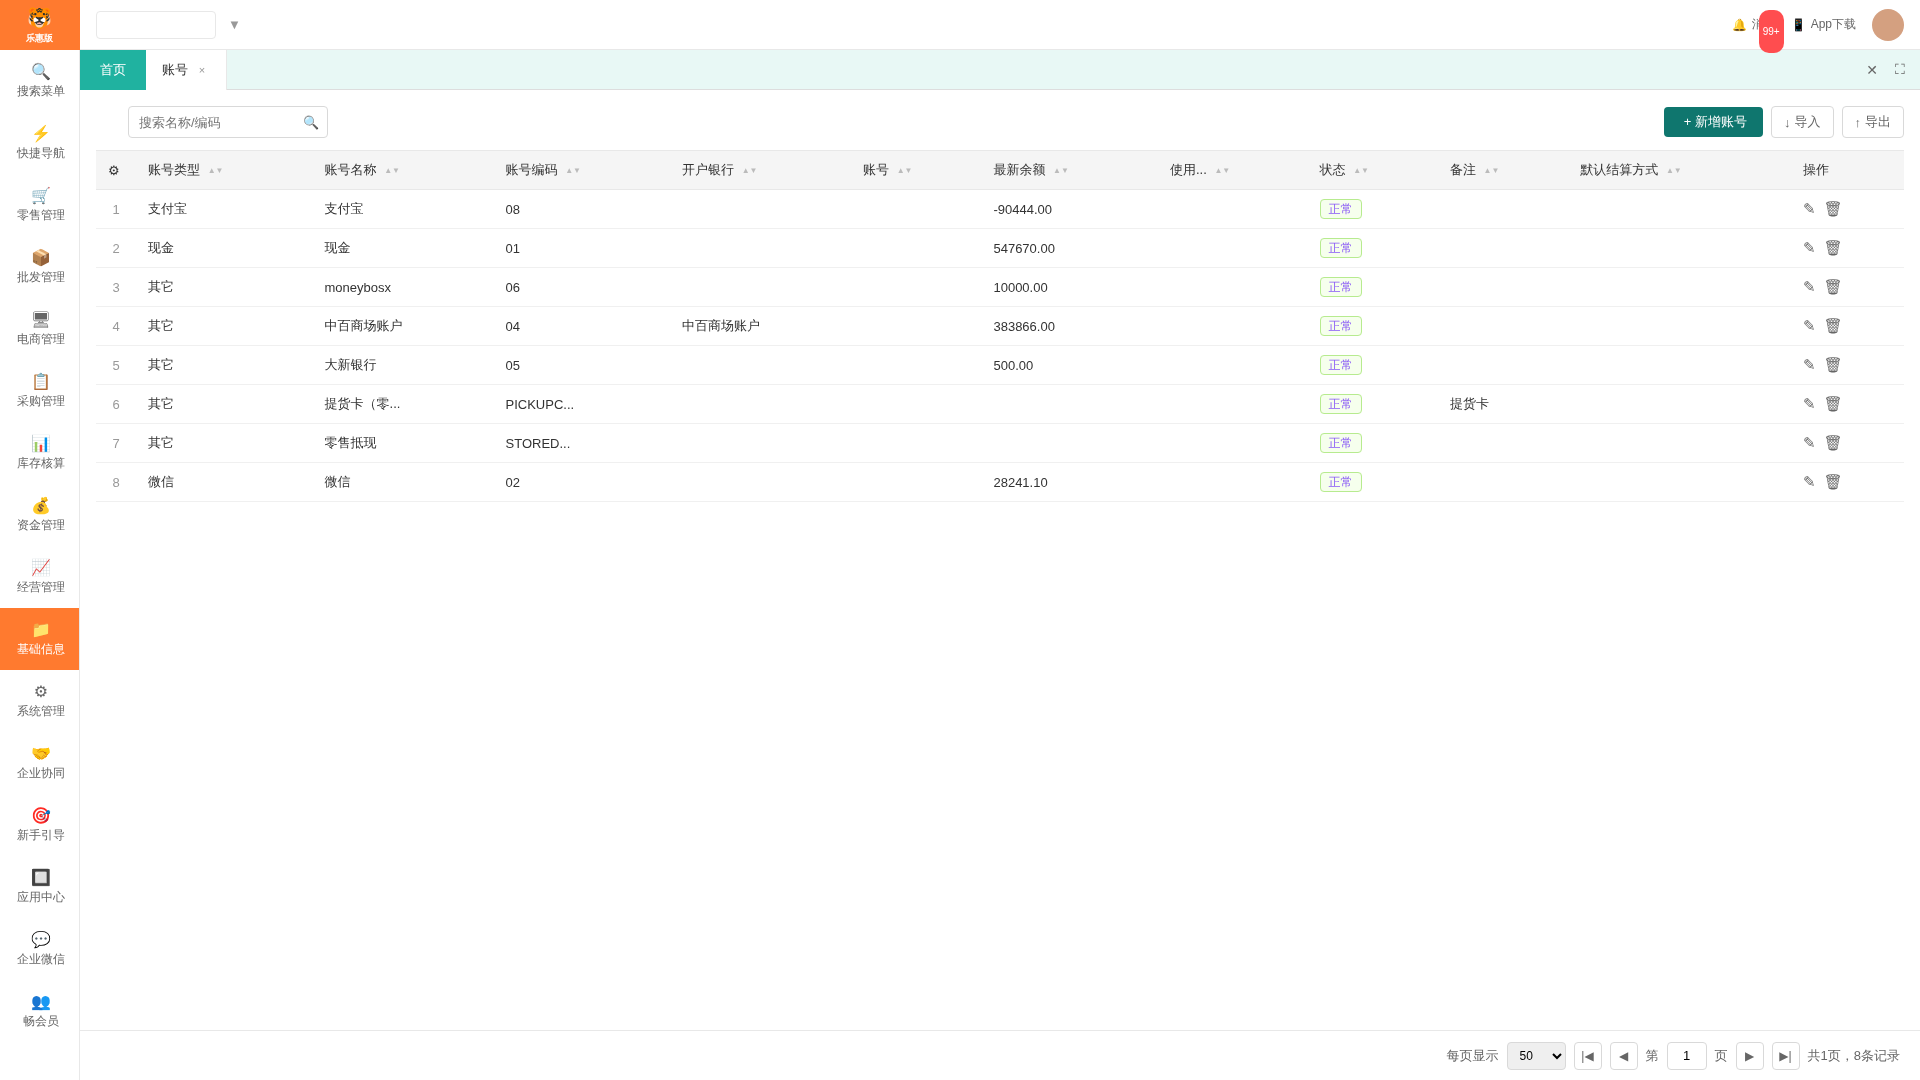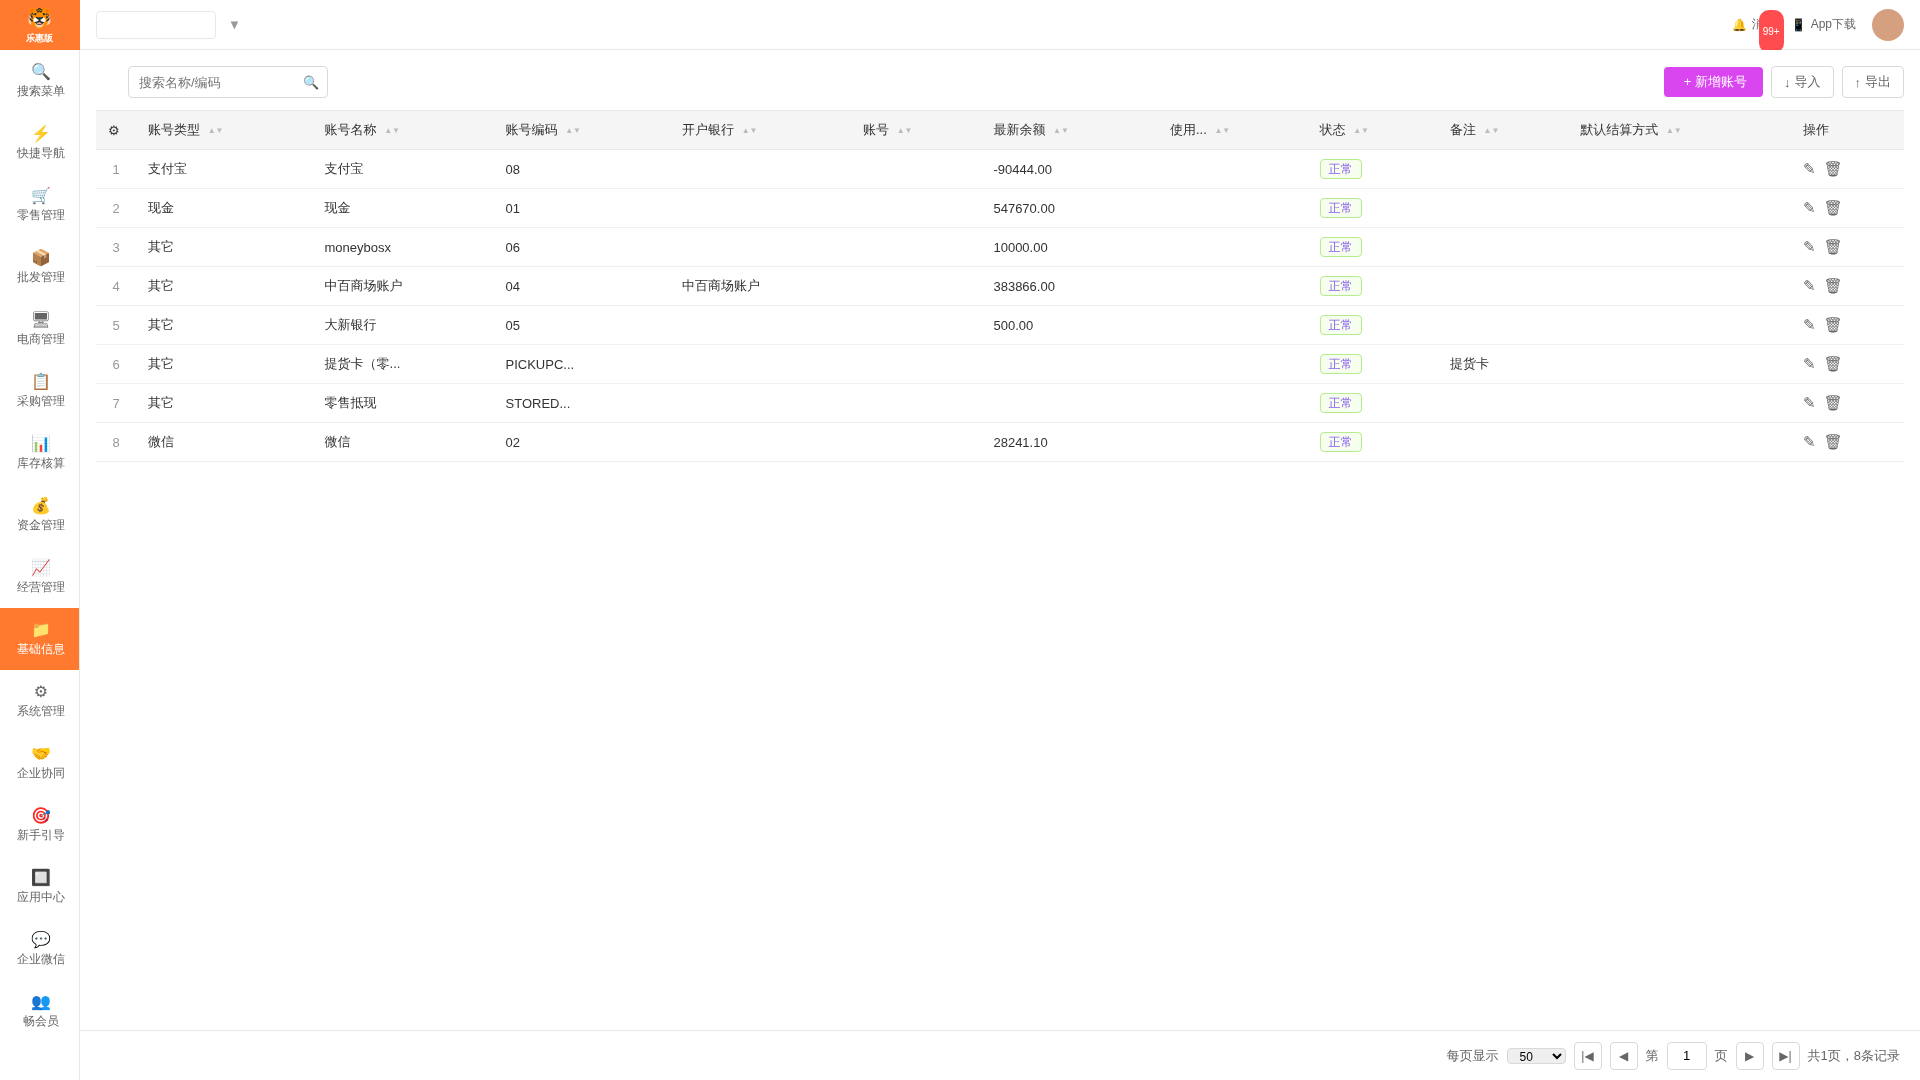--- a/index.html
+++ b/index.html
@@ -197,21 +197,21 @@
       transform: translateY(-50%);
       color: #999;
       cursor: pointer;
     }
     .toolbar-right {
       display: flex;
       align-items: center;
       gap: 8px;
     }
     .btn-primary {
-      background: #d946ef;
+      background: #0f766e;
       color: white;
       border: none;
       border-radius: 4px;
       padding: 6px 16px;
       cursor: pointer;
       font-size: 13px;
       display: flex;
       align-items: center;
       gap: 4px;
     }
@@ -291,21 +291,21 @@
       border-top: 1px solid #e8e8e8;
       display: flex;
       align-items: center;
       justify-content: flex-end;
       padding: 8px 20px;
       gap: 8px;
       font-size: 13px;
       color: #666;
     }
     .page-size-select {
-      height: 16px;
+      height: 28px;
       border: 1px solid #d9d9d9;
       border-radius: 4px;
       padding: 0 8px;
       font-size: 12px;
     }
     .page-nav-btn {
       width: 28px;
       height: 28px;
       border: 1px solid #d9d9d9;
       border-radius: 4px;
@@ -416,20 +416,33 @@
         <span class="badge">99+</span>
       </div>
       <div class="top-bar-app">
         <span>📱</span>
         <span>App下载</span>
       </div>
       <div class="avatar"></div>
     </div>
   </div>
 
+  <div class="tab-bar">
+    <div class="tab-home">
+      <span>首页</span>
+    </div>
+    <div class="tab-item">
+      <span>账号</span>
+      <span class="tab-close">×</span>
+    </div>
+    <div class="tab-controls">
+      <div class="tab-ctrl-btn">✕</div>
+      <div class="tab-ctrl-btn">⛶</div>
+    </div>
+  </div>
 
   <div class="content-area">
 
     <div class="content-toolbar">
       <div class="search-box-wrap">
         <input class="search-box" type="text" placeholder="搜索名称/编码" style="">
         <span class="search-icon">🔍</span>
       </div>
       <div class="toolbar-right">
         <button class="btn-primary">

